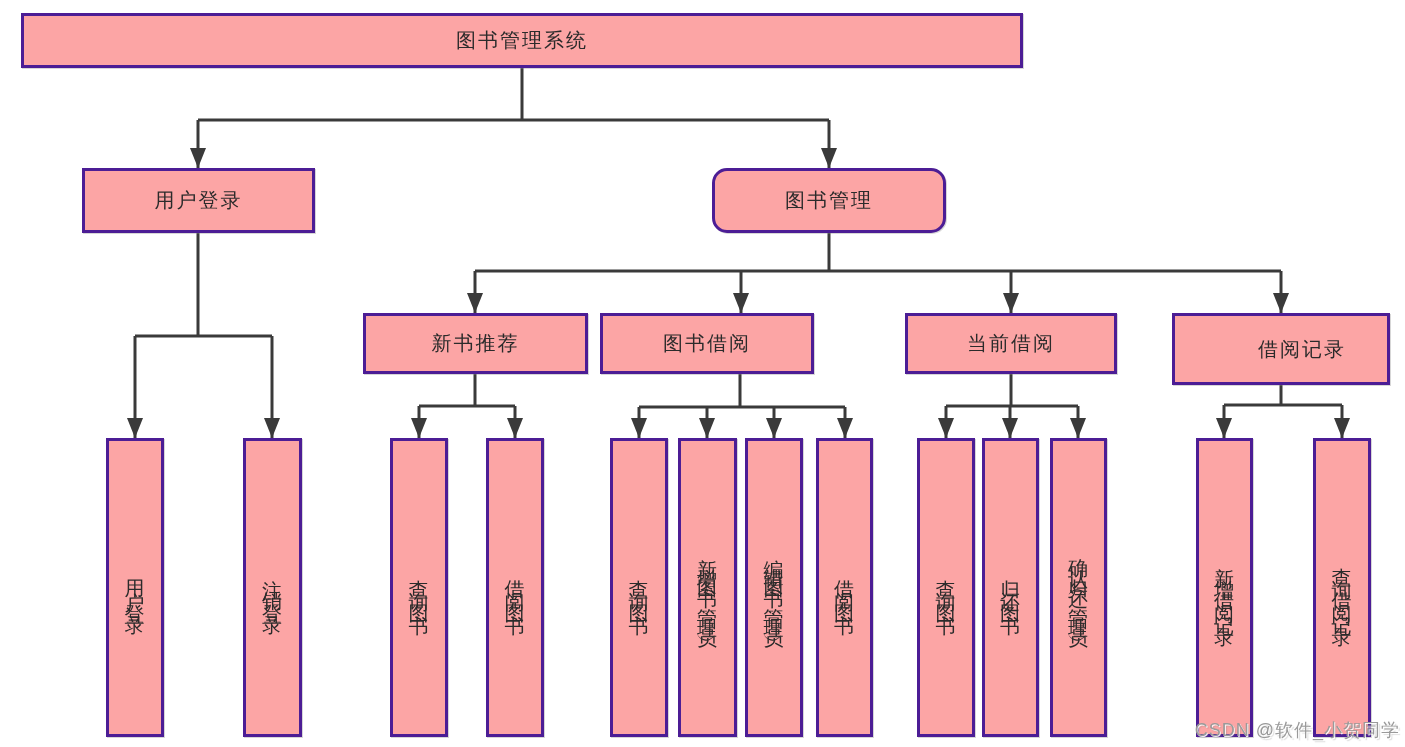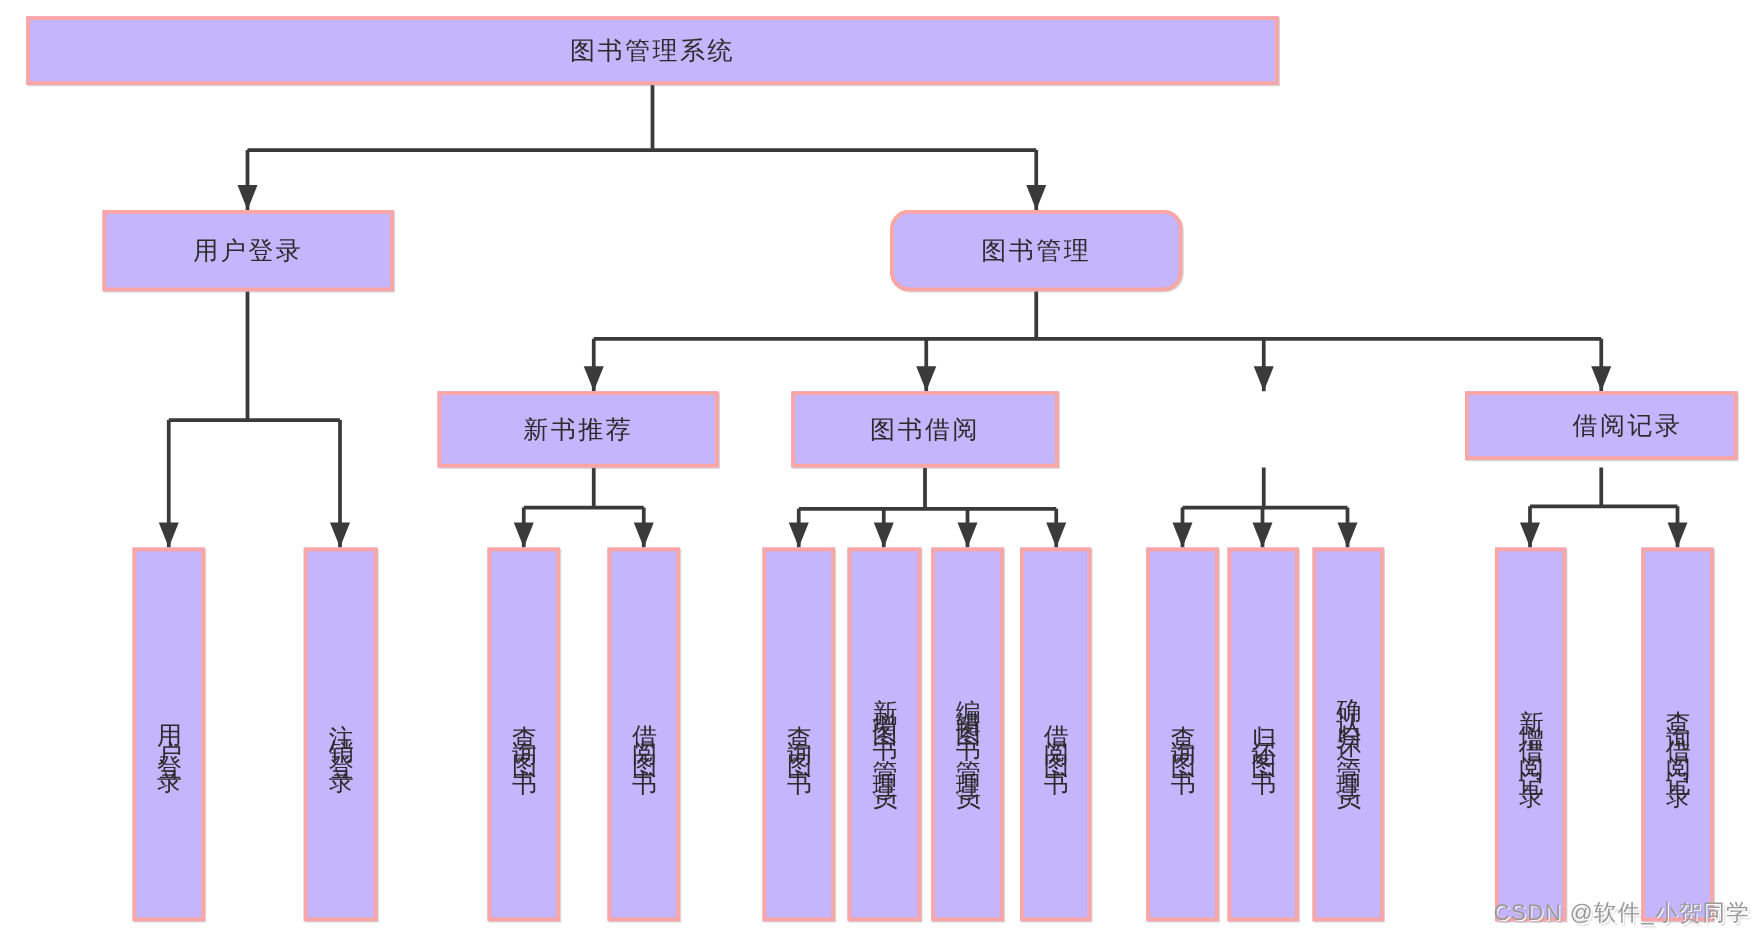--- a/index.html
+++ b/index.html
@@ -18,22 +18,22 @@
   .connectors {
     position: absolute;
     left: 0; top: 0;
     width: 1405px;
     height: 747px;
     pointer-events: none;
   }
   .node {
     position: absolute;
     box-sizing: border-box;
-    border: 3px solid #fca5a5;
-    background: #c4b5fd;
+    border: 3px solid #4c1d95;
+    background: #fca5a5;
     display: flex;
     align-items: center;
     justify-content: center;
     color: #2b2b2b;
     box-shadow: 1px 1px 0 rgba(140,140,140,0.35);
   }
   .hnode {
     font-size: 20px;
     letter-spacing: 2px;
     white-space: nowrap;
@@ -103,23 +103,24 @@
       <line x1="1224" y1="405" x2="1224" y2="438" marker-end="url(#arrowhead)"></line>
       <line x1="1342" y1="405" x2="1342" y2="438" marker-end="url(#arrowhead)"></line>
     </g>
   </svg>
 
   <div class="node hnode" style="left:21px; top:13px; width:1002px; height:55px;">图书管理系统</div>
 
   <div class="node hnode" style="left:82px; top:168px; width:233px; height:65px;">用户登录</div>
   <div class="node hnode" style="left:712px; top:168px; width:234px; height:65px;border-radius:15px;">图书管理</div>
 
-  <div class="node hnode" style="left:350px; top:313px; width:225px; height:61px;font-family:Liberation Mono, monospace;">新书推荐</div>
-  <div class="node hnode" style="left:633px; top:313px; width:214px; height:61px;">图书借阅</div>
-  <div class="node hnode" style="left:1172px; top:313px; width:218px; height:55px;padding-left:42px;">借阅记录</div>
+  <div class="node hnode" style="left:363px; top:313px; width:225px; height:61px;font-family:Liberation Mono, monospace;">新书推荐</div>
+  <div class="node hnode" style="left:600px; top:313px; width:214px; height:61px;">图书借阅</div>
+  <div class="node hnode" style="left:905px; top:313px; width:212px; height:61px;">当前借阅</div>
+  <div class="node hnode" style="left:1172px; top:313px; width:218px; height:72px;padding-left:42px;">借阅记录</div>
 
   <div class="node vnode" style="left:106px; top:438px; width:58px; height:299px;">用户登录</div>
   <div class="node vnode" style="left:243px; top:438px; width:59px; height:299px;">注销登录</div>
 
   <div class="node vnode" style="left:390px; top:438px; width:58px; height:299px;">查询图书</div>
   <div class="node vnode" style="left:486px; top:438px; width:58px; height:299px;">借阅图书</div>
 
   <div class="node vnode" style="left:610px; top:438px; width:58px; height:299px;">查询图书</div>
   <div class="node vnode" style="left:678px; top:438px; width:59px; height:299px; letter-spacing:10px;">新增图书（管理员）</div>
   <div class="node vnode" style="left:745px; top:438px; width:58px; height:299px; letter-spacing:10px;">编辑图书（管理员）</div>

